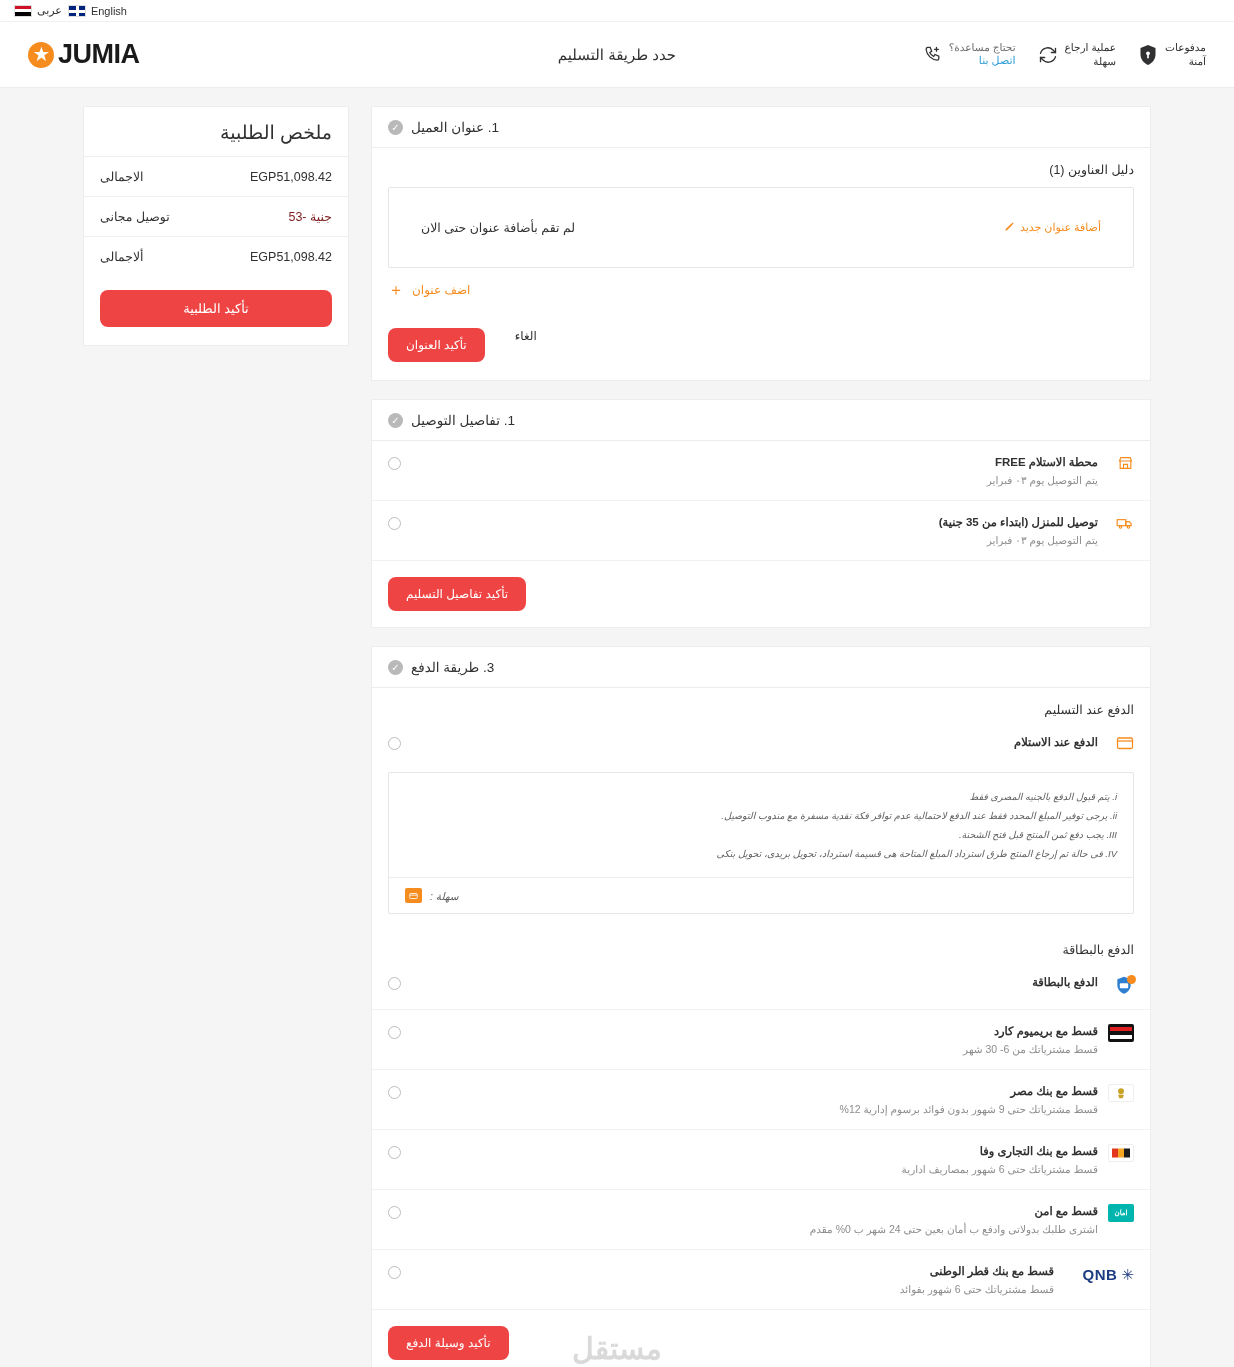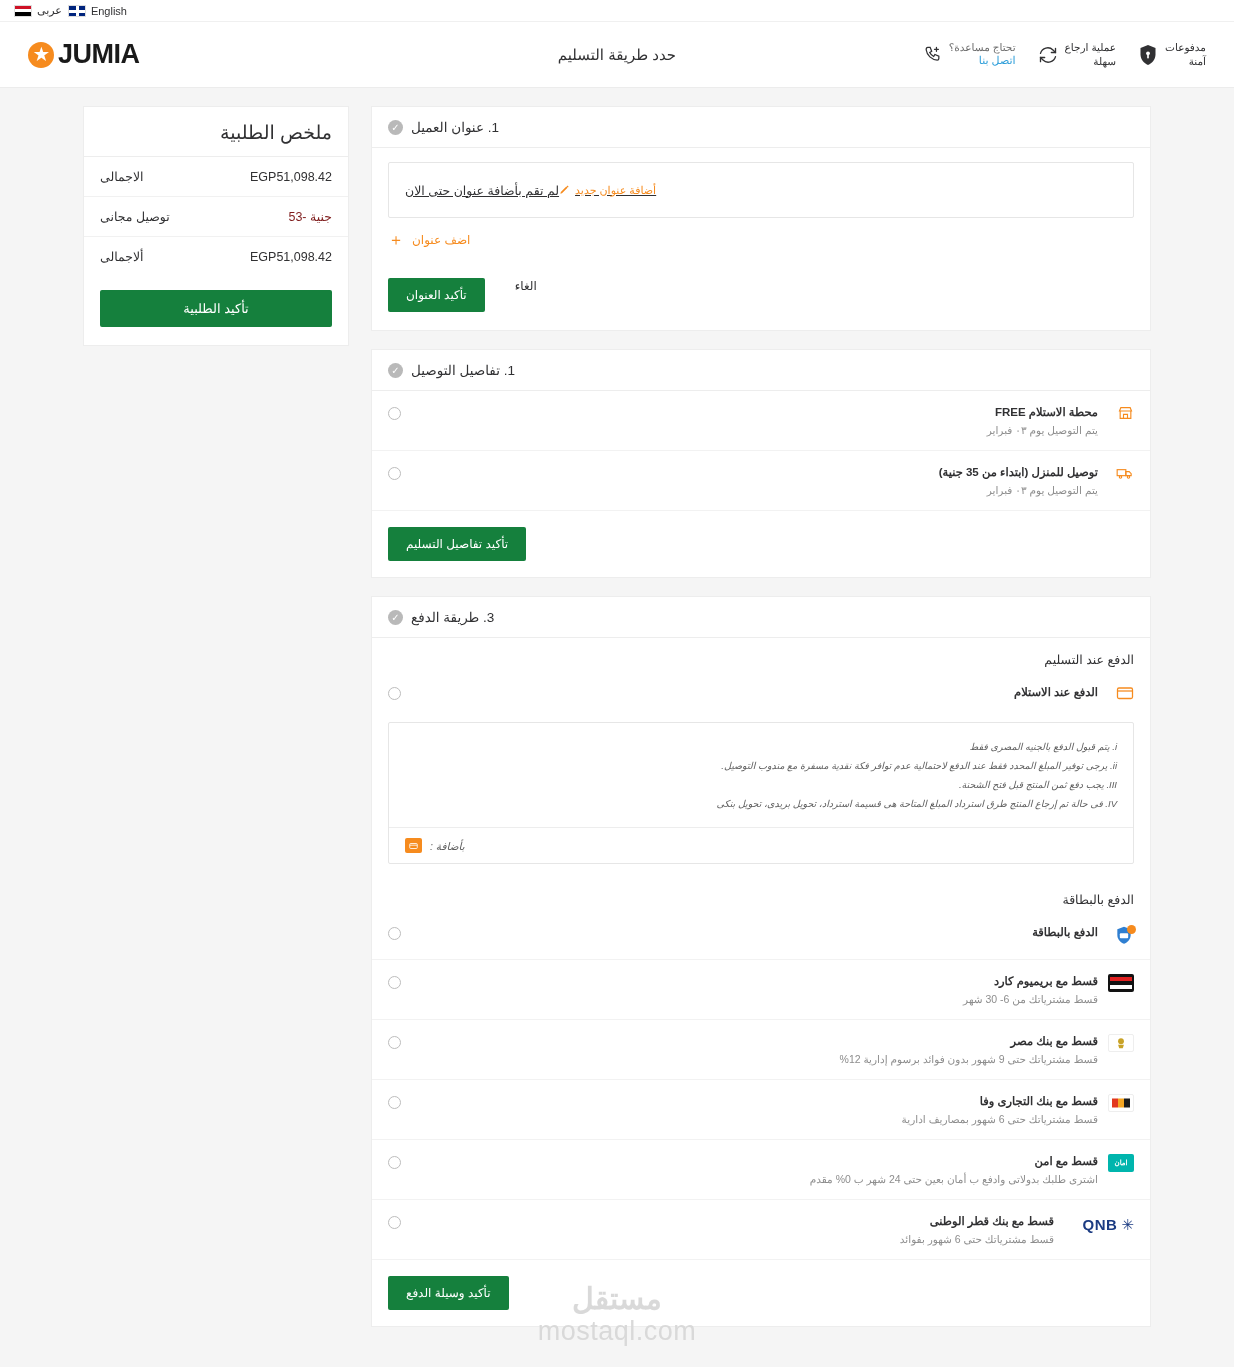--- a/index.html
+++ b/index.html
@@ -109,36 +109,35 @@
     align-items: center; padding: 12px 16px;
     font-size: 12.5px; border-bottom: 1px solid #f1f1f1;
   }
   .sum-row .label { color: #313133; }
   .sum-row .val { color: #313133; direction: ltr; }
   .sum-row .val.green { color: #7f1d1d; text-align: right; }
   .sum-cta { padding: 14px 16px 18px 16px; }
 
   .btn {
     border: none; cursor: pointer;
-    background: #15803d; color: #fff;
+    background: #ef4444; color: #fff;
     font-family: "Liberation Sans", sans-serif;
-    border-radius: 2px;
+    border-radius: 8px;
   }
   .btn-block { display: block; width: 100%; padding: 11px 0; font-size: 13px; }
   .btn-sm { padding: 10px 18px; font-size: 12px; }
 
   
   .sec-body { padding: 14px 16px 16px 16px; }
   .sub-label { text-align: right; font-size: 12.5px; color: #313133; margin-bottom: 10px; }
   .addr-box {
     border: 1px solid #e6e6e6; border-radius: 2px;
-    padding: 16px; display: flex; flex-direction: row-reverse;
-    align-items: center;
+    padding: 32px; display: flex; flex-direction: row-reverse;
+    justify-content: space-between; align-items: center;
     min-height: 56px;
-    text-decoration: underline;
   }
   .addr-text { font-size: 12.5px; color: #313133; }
   .addr-edit {
     display: flex; align-items: center; gap: 5px; flex-direction: row-reverse;
     color: #f68b1e; font-size: 11px;
   }
   .add-addr {
     margin-top: 14px; display: flex; flex-direction: row-reverse;
     align-items: center; gap: 8px; color: #f68b1e; font-size: 12px;
     justify-content: flex-start;
@@ -294,20 +293,21 @@
 <div class="page">
 
   <div class="col-main">
 
     <div class="card">
       <div class="card-head">
         <span class="check-badge done">✓</span>
         <span class="step-title">1. عنوان العميل</span>
       </div>
       <div class="sec-body">
+        <div class="sub-label">دليل العناوين (1)</div>
         <div class="addr-box">
           <span class="addr-text">لم تقم بأضافة عنوان حتى الان</span>
           <span class="addr-edit">
             <span>
               <svg width="11" height="11" viewBox="0 0 24 24" fill="#f68b1e">
                   <path d="M3 21l3.5-1 12-12-2.5-2.5-12 12L3 21zM18.5 3.5 21 6l-1.8 1.8-2.5-2.5L18.5 3.5z"></path>
                 </svg>
             </span>
             <span>أضافة عنوان جديد</span>
           </span>
@@ -393,21 +393,21 @@
           <div>III. يجب دفع ثمن المنتج قبل فتح الشحنة.</div>
           <div>IV. فى حالة تم إرجاع المنتج طرق استرداد المبلغ المتاحة هى قسيمة استرداد، تحويل بريدى، تحويل بنكى</div>
         </div>
         <div class="terms-foot">
           <span class="badge-icon">
             <svg width="11" height="10" viewBox="0 0 24 24" fill="none" stroke="#fff" stroke-width="2">
               <rect x="3" y="6" width="18" height="12" rx="2"></rect>
                 <path d="M3 10h18"></path>
             </svg>
           </span>
-          <span>بأضافة :</span>
+          <span>سهلة :</span>
         </div>
       </div>
 
       <div class="pay-group-title" style="margin-top:14px">الدفع بالبطاقة</div>
 
       <div class="opt-row">
         <span class="radio"></span>
         <span class="opt-texts">
           <span class="opt-title" style="display:block">الدفع بالبطاقة</span>
         </span>

